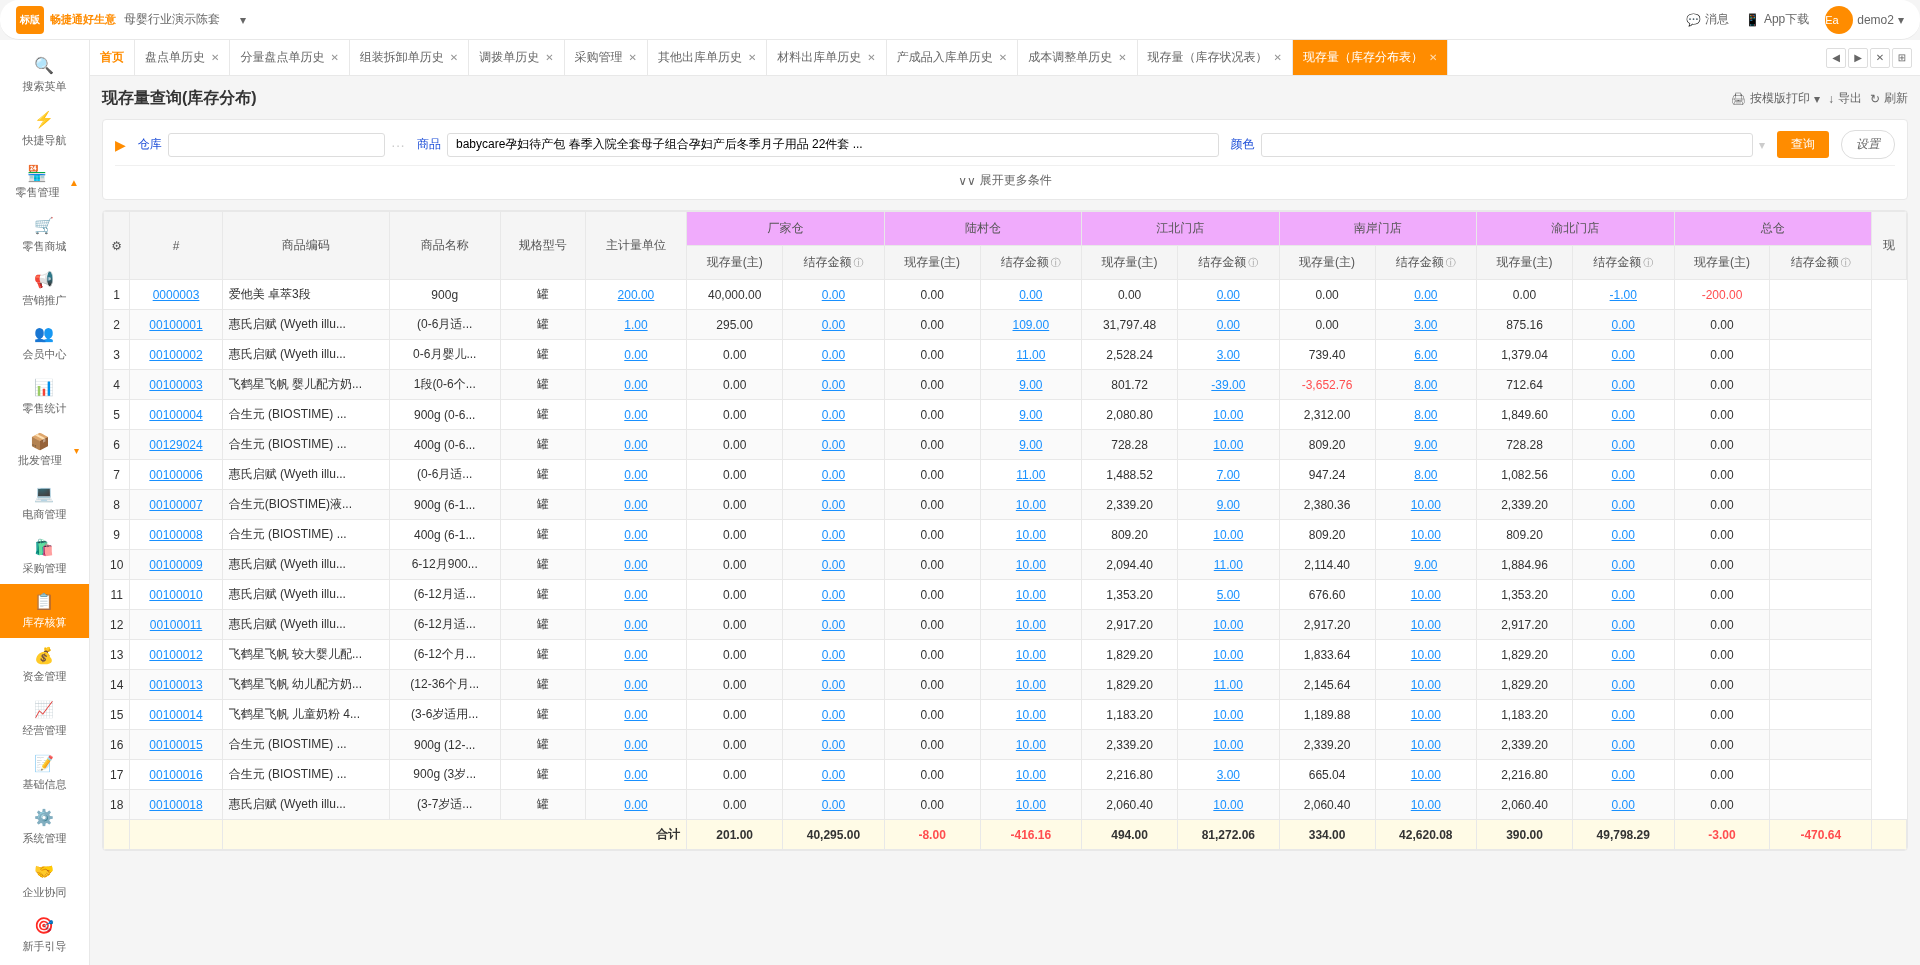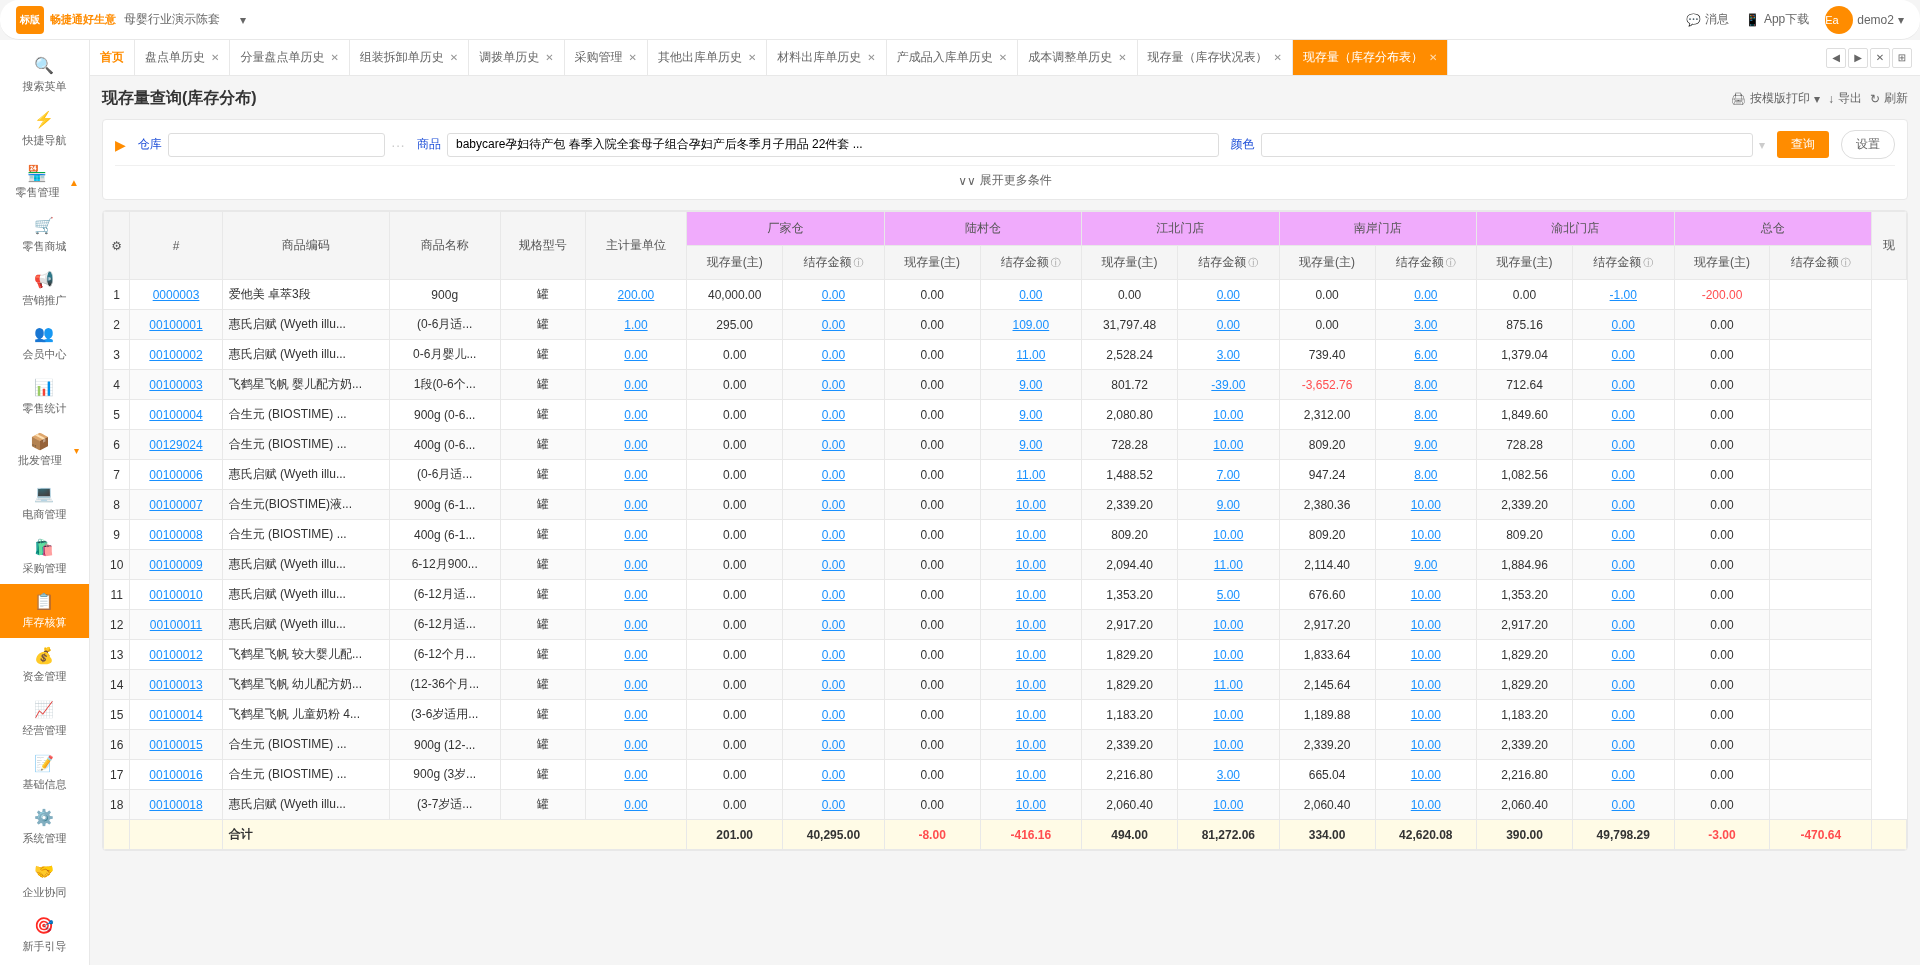--- a/index.html
+++ b/index.html
@@ -37,21 +37,21 @@
     .tab-nav { display: flex; align-items: center; gap: 2px; margin-left: auto; padding: 0 8px; }
     .tab-nav-btn { width: 20px; height: 20px; border: 1px solid #ddd; border-radius: 2px; display: flex; align-items: center; justify-content: center; cursor: pointer; font-size: 10px; color: #666; }
 
     
     .page-content { flex: 1; overflow: auto; padding: 12px; }
     .page-header { display: flex; align-items: center; justify-content: space-between; margin-bottom: 10px; }
     .page-title { font-size: 16px; font-weight: bold; color: #333; }
     .page-actions { display: flex; align-items: center; gap: 8px; }
     .action-btn { display: flex; align-items: center; gap: 4px; color: #666; font-size: 12px; cursor: pointer; }
     .btn-orange { background: #ff8c00; color: white; border: none; padding: 5px 14px; border-radius: 3px; cursor: pointer; font-size: 12px; }
-    .btn-white { background: white; color: #666; border: 1px solid #ddd; padding: 5px 14px; border-radius: 14px; cursor: pointer; font-size: 12px; }
+    .btn-white { background: white; color: #666; border: 1px solid #ddd; padding: 5px 14px; border-radius: 14px; cursor: pointer; font-size: 12px; font-style: italic; }
 
     
     .search-area { background: #fff; border: 1px solid #e8e8e8; border-radius: 4px; padding: 10px 12px; margin-bottom: 10px; }
     .search-row { display: flex; align-items: center; gap: 12px; }
     .search-field { display: flex; align-items: center; gap: 6px; flex: 1; }
     .search-label { color: #1d4ed8; white-space: nowrap; }
     .search-input { border: 1px solid #ddd; border-radius: 3px; padding: 4px 8px; font-size: 12px; flex: 1; min-width: 80px; }
     .search-input-wide { border: 1px solid #ddd; border-radius: 3px; padding: 4px 8px; font-size: 12px; flex: 2; }
     .expand-btn { display: flex; align-items: center; gap: 4px; color: #666; cursor: pointer; font-size: 12px; justify-content: center; margin-top: 6px; }
     .search-divider { border: none; border-top: 1px solid #f0f0f0; margin: 6px 0; }
@@ -698,21 +698,21 @@
                 <td>2,060.40</td>
                 <td class=" link">10.00</td>
                 <td>2,060.40</td>
                 <td class=" link">0.00</td>
                 <td>0.00</td>
                 <td></td>
               </tr>
               <tr class="total-row">
                 <td></td>
                 <td></td>
-                <td colspan="4" style="text-align: left;">合计</td>
+                <td colspan="4" style="text-align: right;">合计</td>
                 <td>201.00</td>
                 <td>40,295.00</td>
                 <td class="negative">-8.00</td>
                 <td class="negative">-416.16</td>
                 <td>494.00</td>
                 <td>81,272.06</td>
                 <td>334.00</td>
                 <td>42,620.08</td>
                 <td>390.00</td>
                 <td>49,798.29</td>

